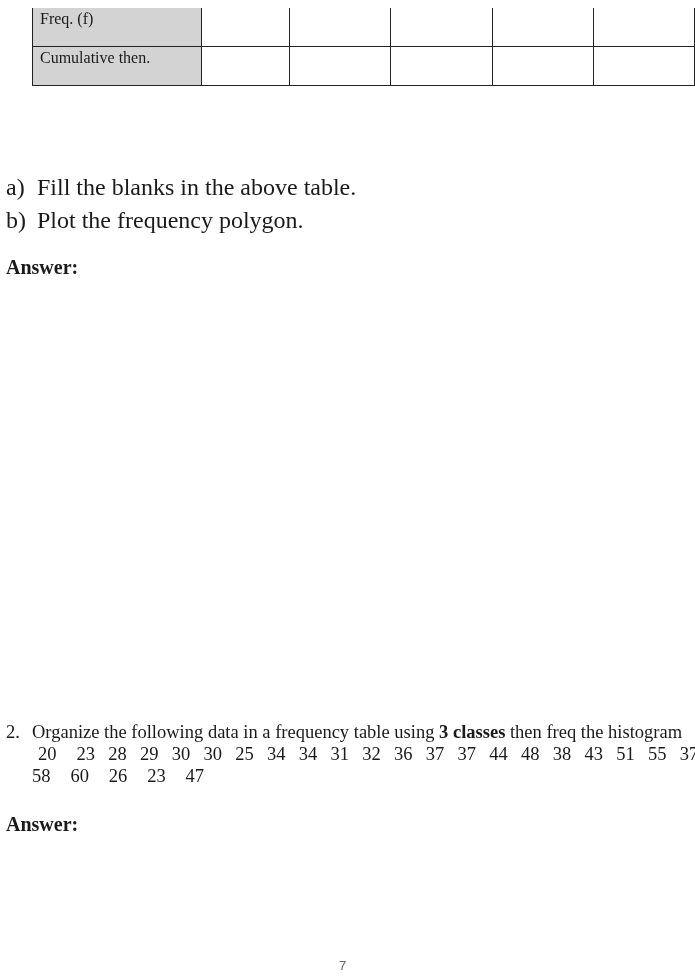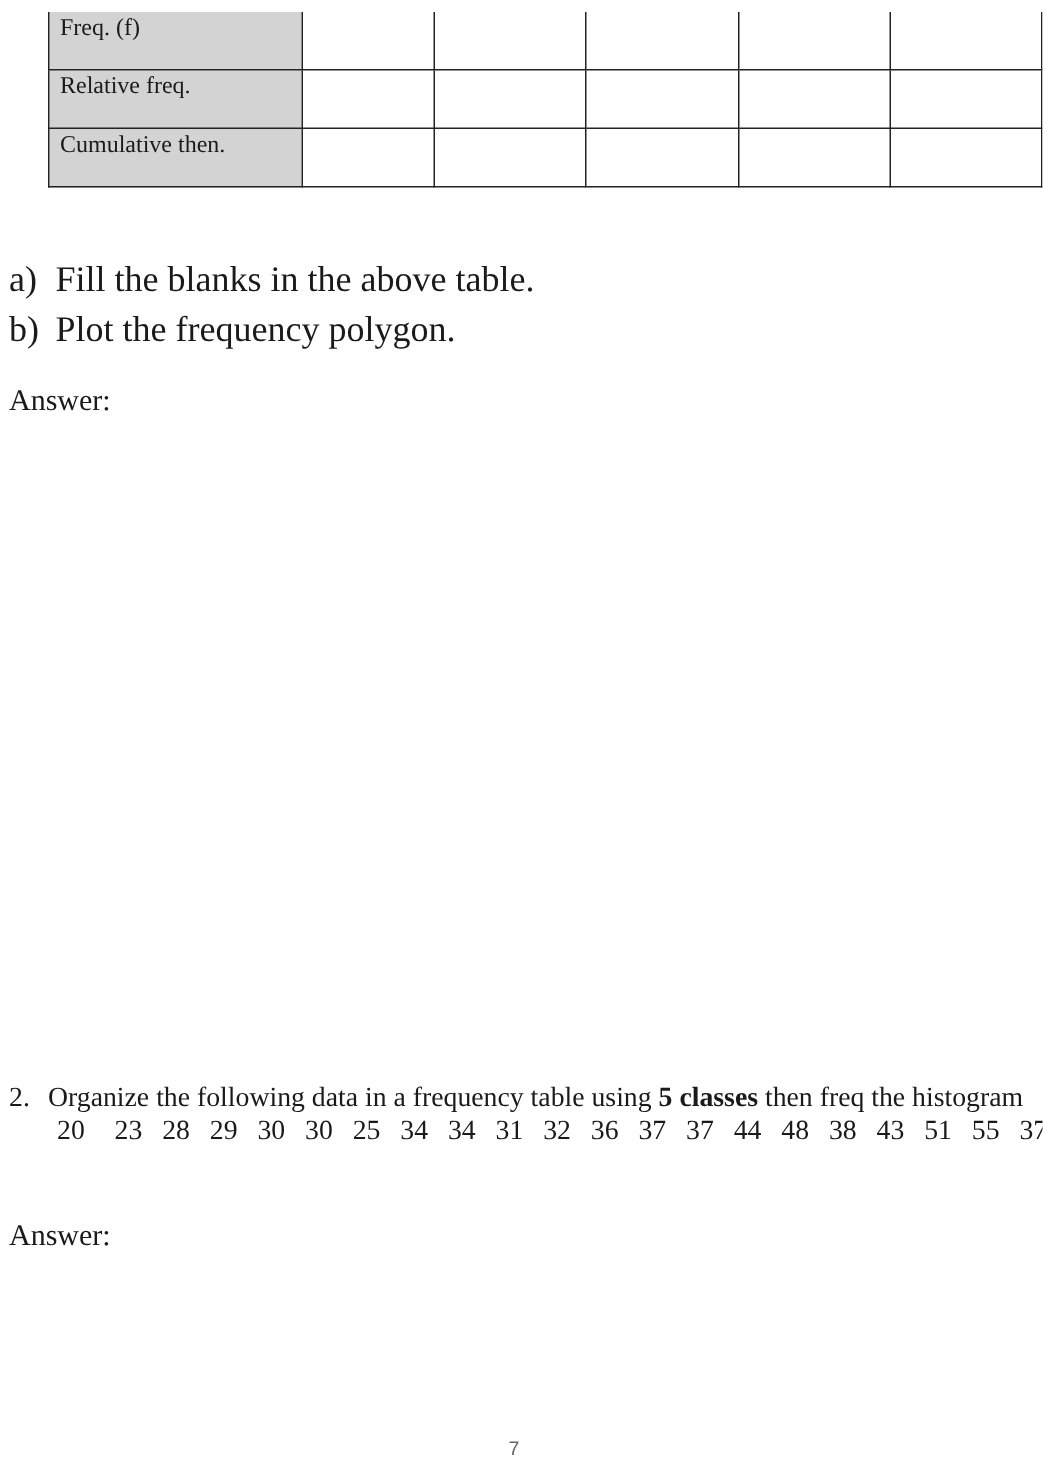--- a/index.html
+++ b/index.html
@@ -29,21 +29,21 @@
     line-height: 18px;
   }
   .freq-table td.blank { background: #ffffff; }
   .sub-q {
     position: absolute; left: 6px;
     font-size: 24px;
   }
   .sub-q .marker { display: inline-block; width: 31px; }
   .answer {
     position: absolute; left: 6px;
-    font-size: 20px; font-weight: normal;
+    font-size: 20px; font-weight: bold;
   }
   .q2 {
     position: absolute; left: 6px; top: 721px;
     width: 680px;
     font-size: 18.5px; line-height: 22px;
   }
   .q2 .num { position: absolute; left: 0; top: 0; }
   .q2 .body { margin-left: 26px; }
   .q2 .data { margin-left: 26px; word-spacing: 2px; }
   .q2 .data .first { padding-left: 6px; }
@@ -60,28 +60,20 @@
   <tbody>
       <tr>
     <td class="label">Freq. (f)</td>
     <td class="blank" style="width:90px"></td>
     <td class="blank" style="width:104px"></td>
     <td class="blank" style="width:104px"></td>
     <td class="blank" style="width:104px"></td>
     <td class="blank" style="width:103px"></td>
   </tr>
   <tr>
-    <td class="label">Relative freq.</td>
-    <td class="blank"></td>
-    <td class="blank"></td>
-    <td class="blank"></td>
-    <td class="blank"></td>
-    <td class="blank"></td>
-  </tr>
-  <tr>
     <td class="label">Cumulative then.</td>
     <td class="blank"></td>
     <td class="blank"></td>
     <td class="blank"></td>
     <td class="blank"></td>
     <td class="blank"></td>
   </tr>
 </tbody>
   </table>
 
@@ -90,20 +82,21 @@
 </div>
 <div class="sub-q" style="top:207px">
   <span class="marker">b)</span><span>Plot the frequency polygon.</span>
 </div>
 
 <div class="answer" style="top:256px">Answer:</div>
 
 <div class="q2">
   <span class="num">2.</span>
   <div class="body">
-    <span>Organize the following data in a frequency table using </span><b>5 classes</b><span> then freq the histogram</span>
+    <span>Organize the following data in a frequency table using </span><b>3 classes</b><span> then freq the histogram</span>
   </div>
   <div class="data"><span class="first" style="white-space:pre">20   23  28  29  30  30  25  34  34  31  32  36  37  37  44  48  38  43  51  55  37</span></div>
+  <div class="data"><span style="white-space:pre">58   60   26   23   47</span></div>
 </div>
 
 <div class="answer" style="top:813px">Answer:</div>
 
 <div class="page-num">7</div>
 
 </body></html>

